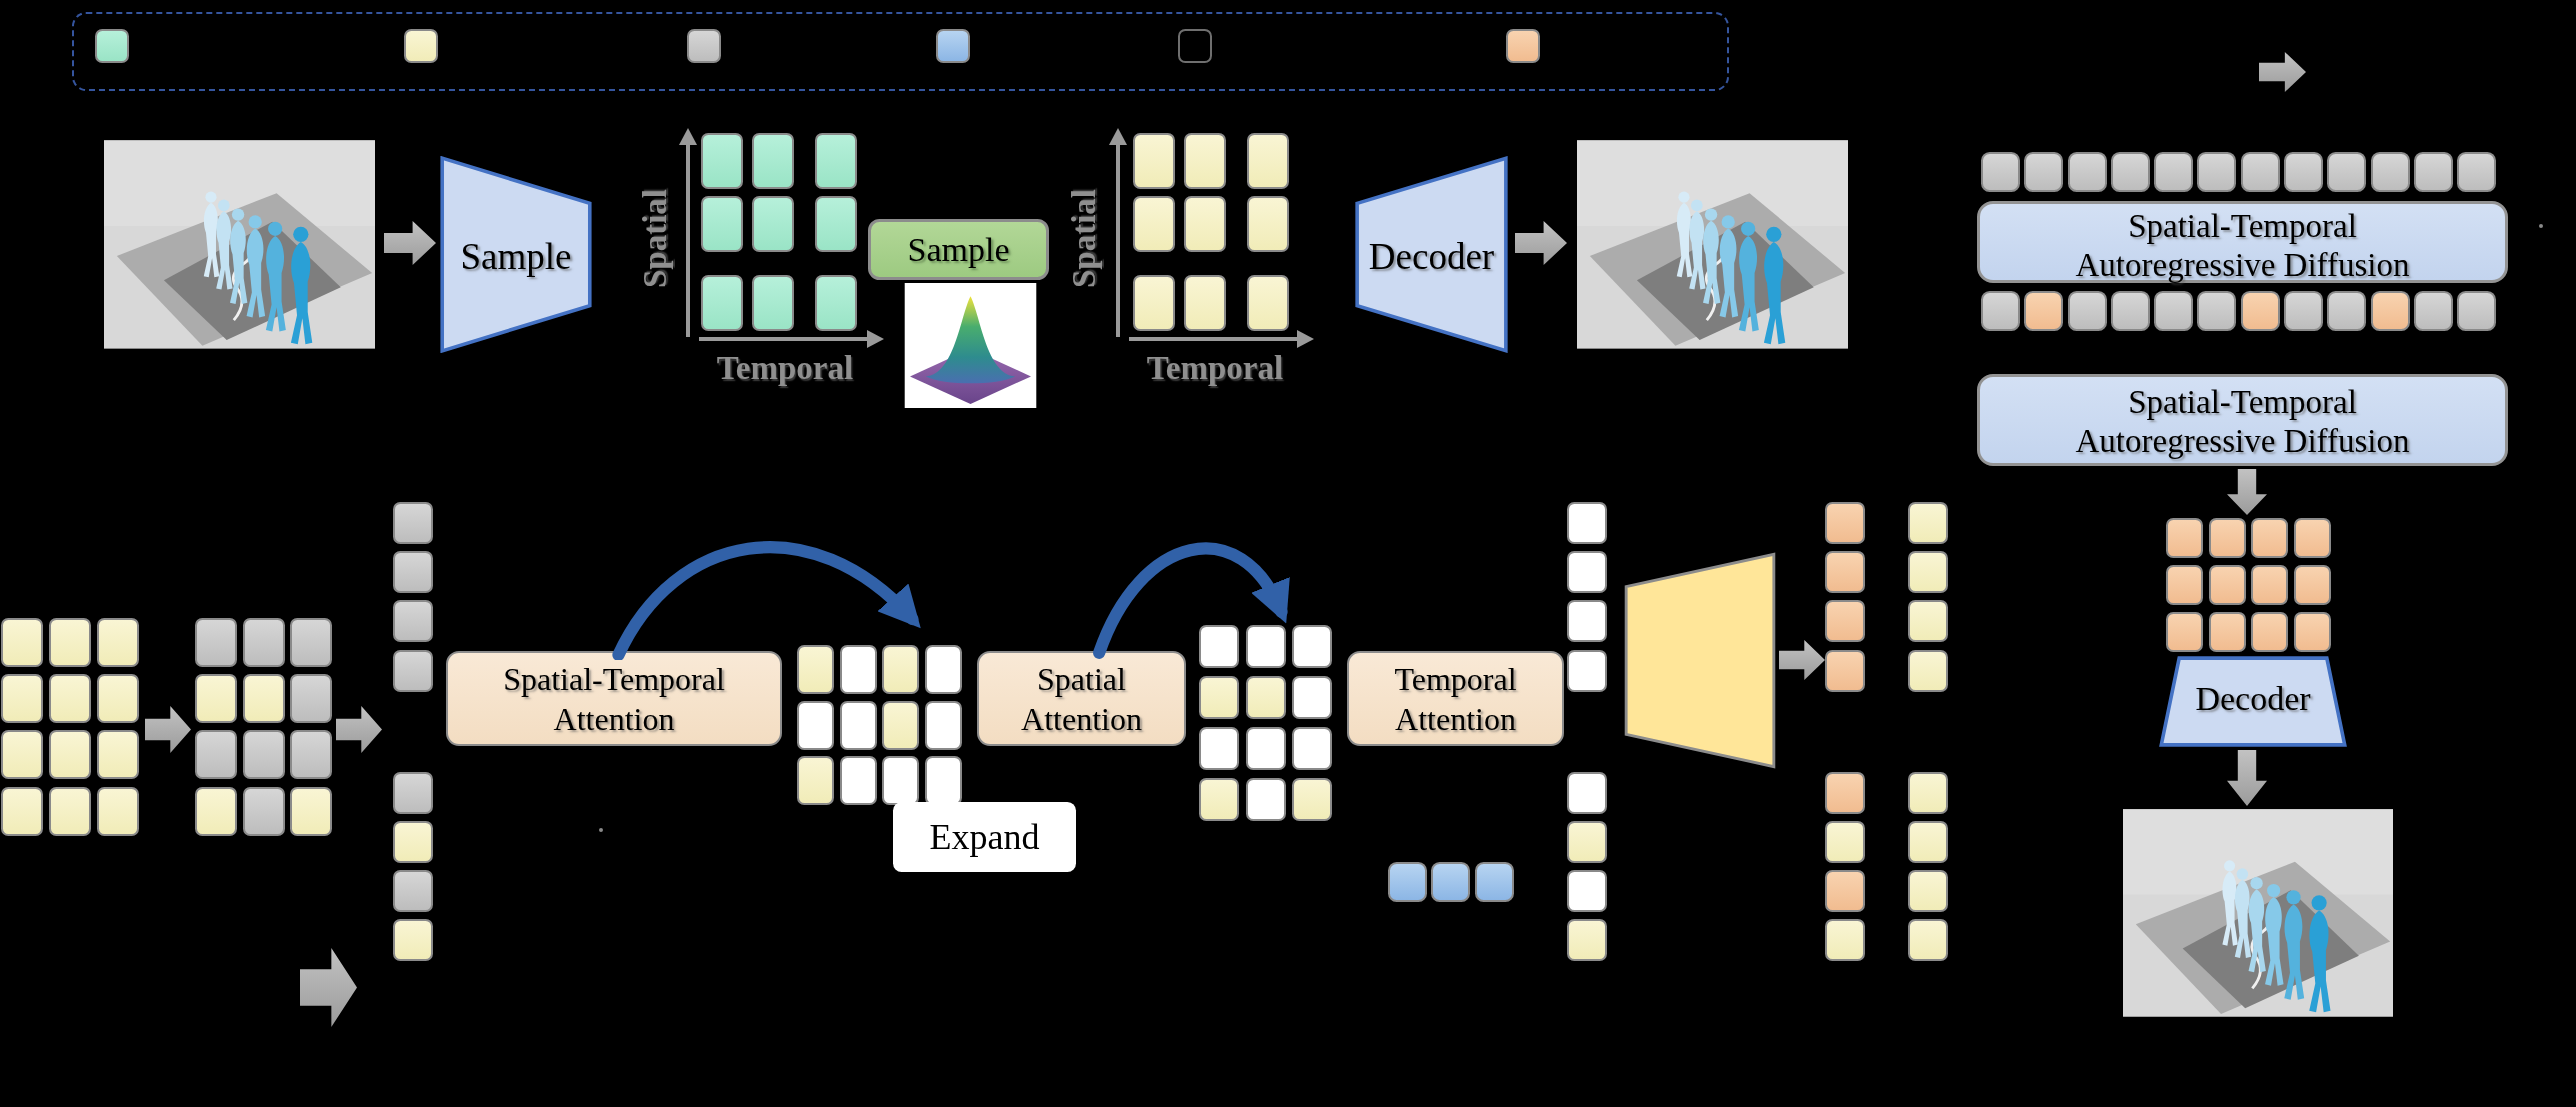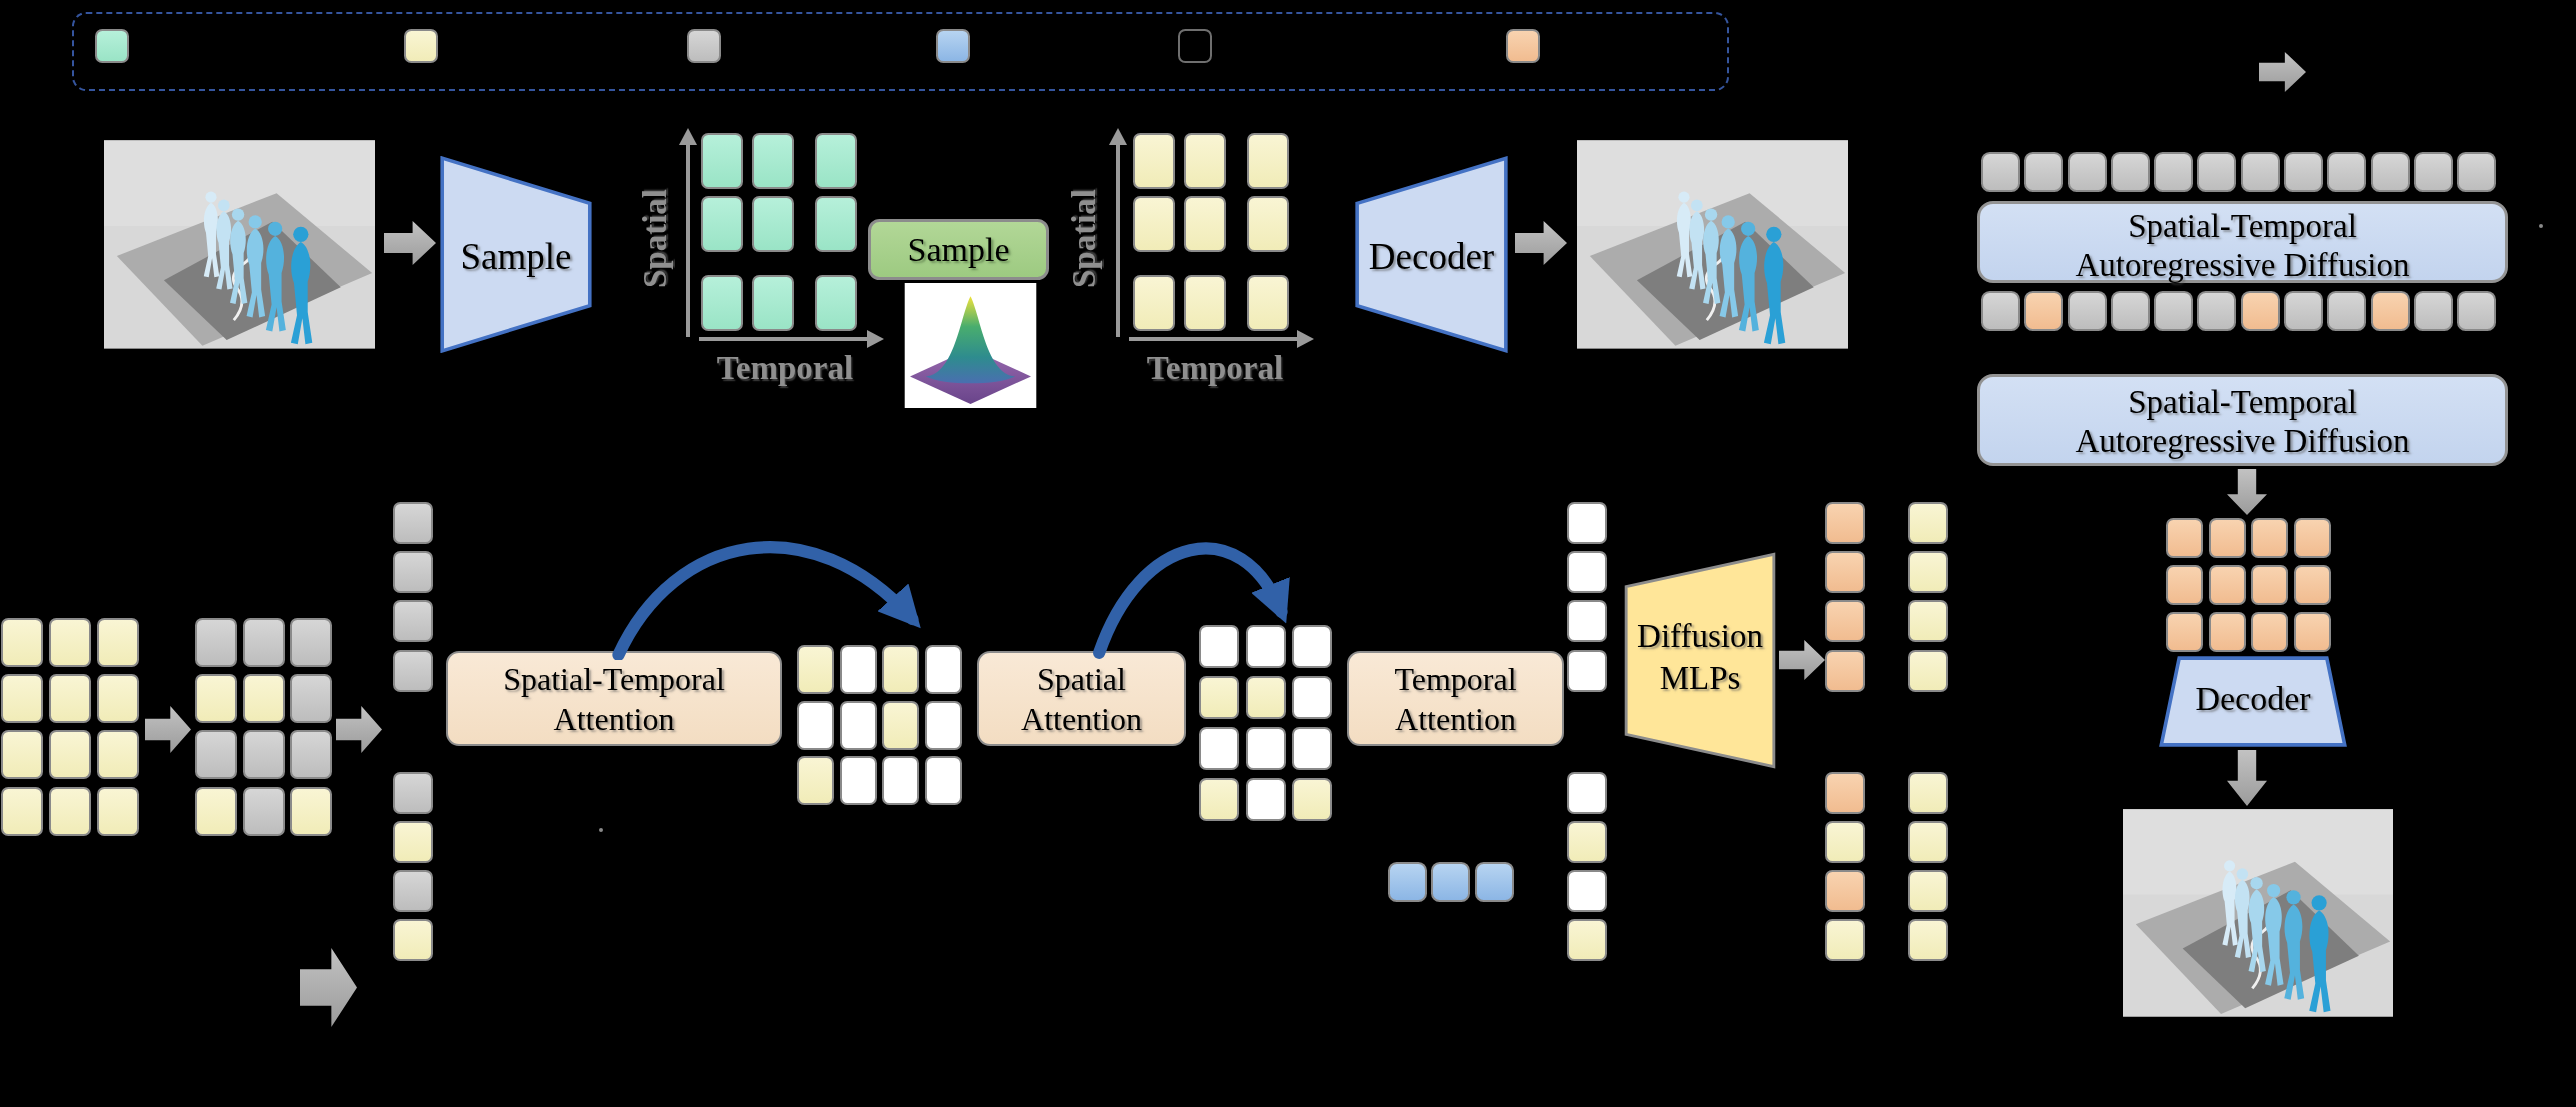--- a/index.html
+++ b/index.html
@@ -389,20 +389,23 @@
         <div class="tok tk-w"></div>
         <div class="tok tk-w"></div>
         <div class="tok tk-w"></div>
       </div>
     </div>
 
   <div class="abs" style="left:599px;top:828px;">
       <div class="tok tk-b"></div>
     </div>
 
+  <div class="abs serifbox expandbox" style="left:893px;top:802px;width:183px;height:70px;">
+    <span>Expand</span>
+  </div>
 
   <div class="abs serifbox attbox" style="left:977px;top:651px;width:209px;height:95px;">
     <div>Spatial</div>
     <div>Attention</div>
   </div>
 
   <svg class="abs" style="left:1079px;top:520px;" width="237" height="140" viewBox="0 0 330 195">
     <path d="M 28 185 C 85 20, 225 -12, 282 128" fill="none" stroke="#3161a8" stroke-width="17" stroke-linecap="round" marker-end="url(#ah)"></path>
   </svg>
 
@@ -448,24 +451,20 @@
       <div class="tok-gap"></div>
       <div class="tok tk-w"></div>
       <div class="tok tk-y"></div>
       <div class="tok tk-w"></div>
       <div class="tok tk-y"></div>
     </div>
 
   <svg class="abs" style="left:1624px;top:552px;" width="152" height="217" viewBox="0 0 212 302">
     <polygon points="3,48 209,3 209,299 3,254" fill="#ffe699" stroke="#8c8c8c" stroke-width="4"></polygon>
   </svg>
-  <div class="shape-label" style="left:1624px;top:615px;width:152px;font-size:33px;line-height:42px;">
-    <div>Diffusion</div>
-    <div>MLPs</div>
-  </div>
 
   <div class="barrow r" style="left:1779px;top:640px;width:46px;height:40px;"></div>
 
   <div class="abs vcol" style="left:1825px;top:502px;">
       <div class="tok tk-o"></div>
       <div class="tok tk-o"></div>
       <div class="tok tk-o"></div>
       <div class="tok tk-o"></div>
       <div class="tok-gap"></div>
       <div class="tok tk-o"></div>

